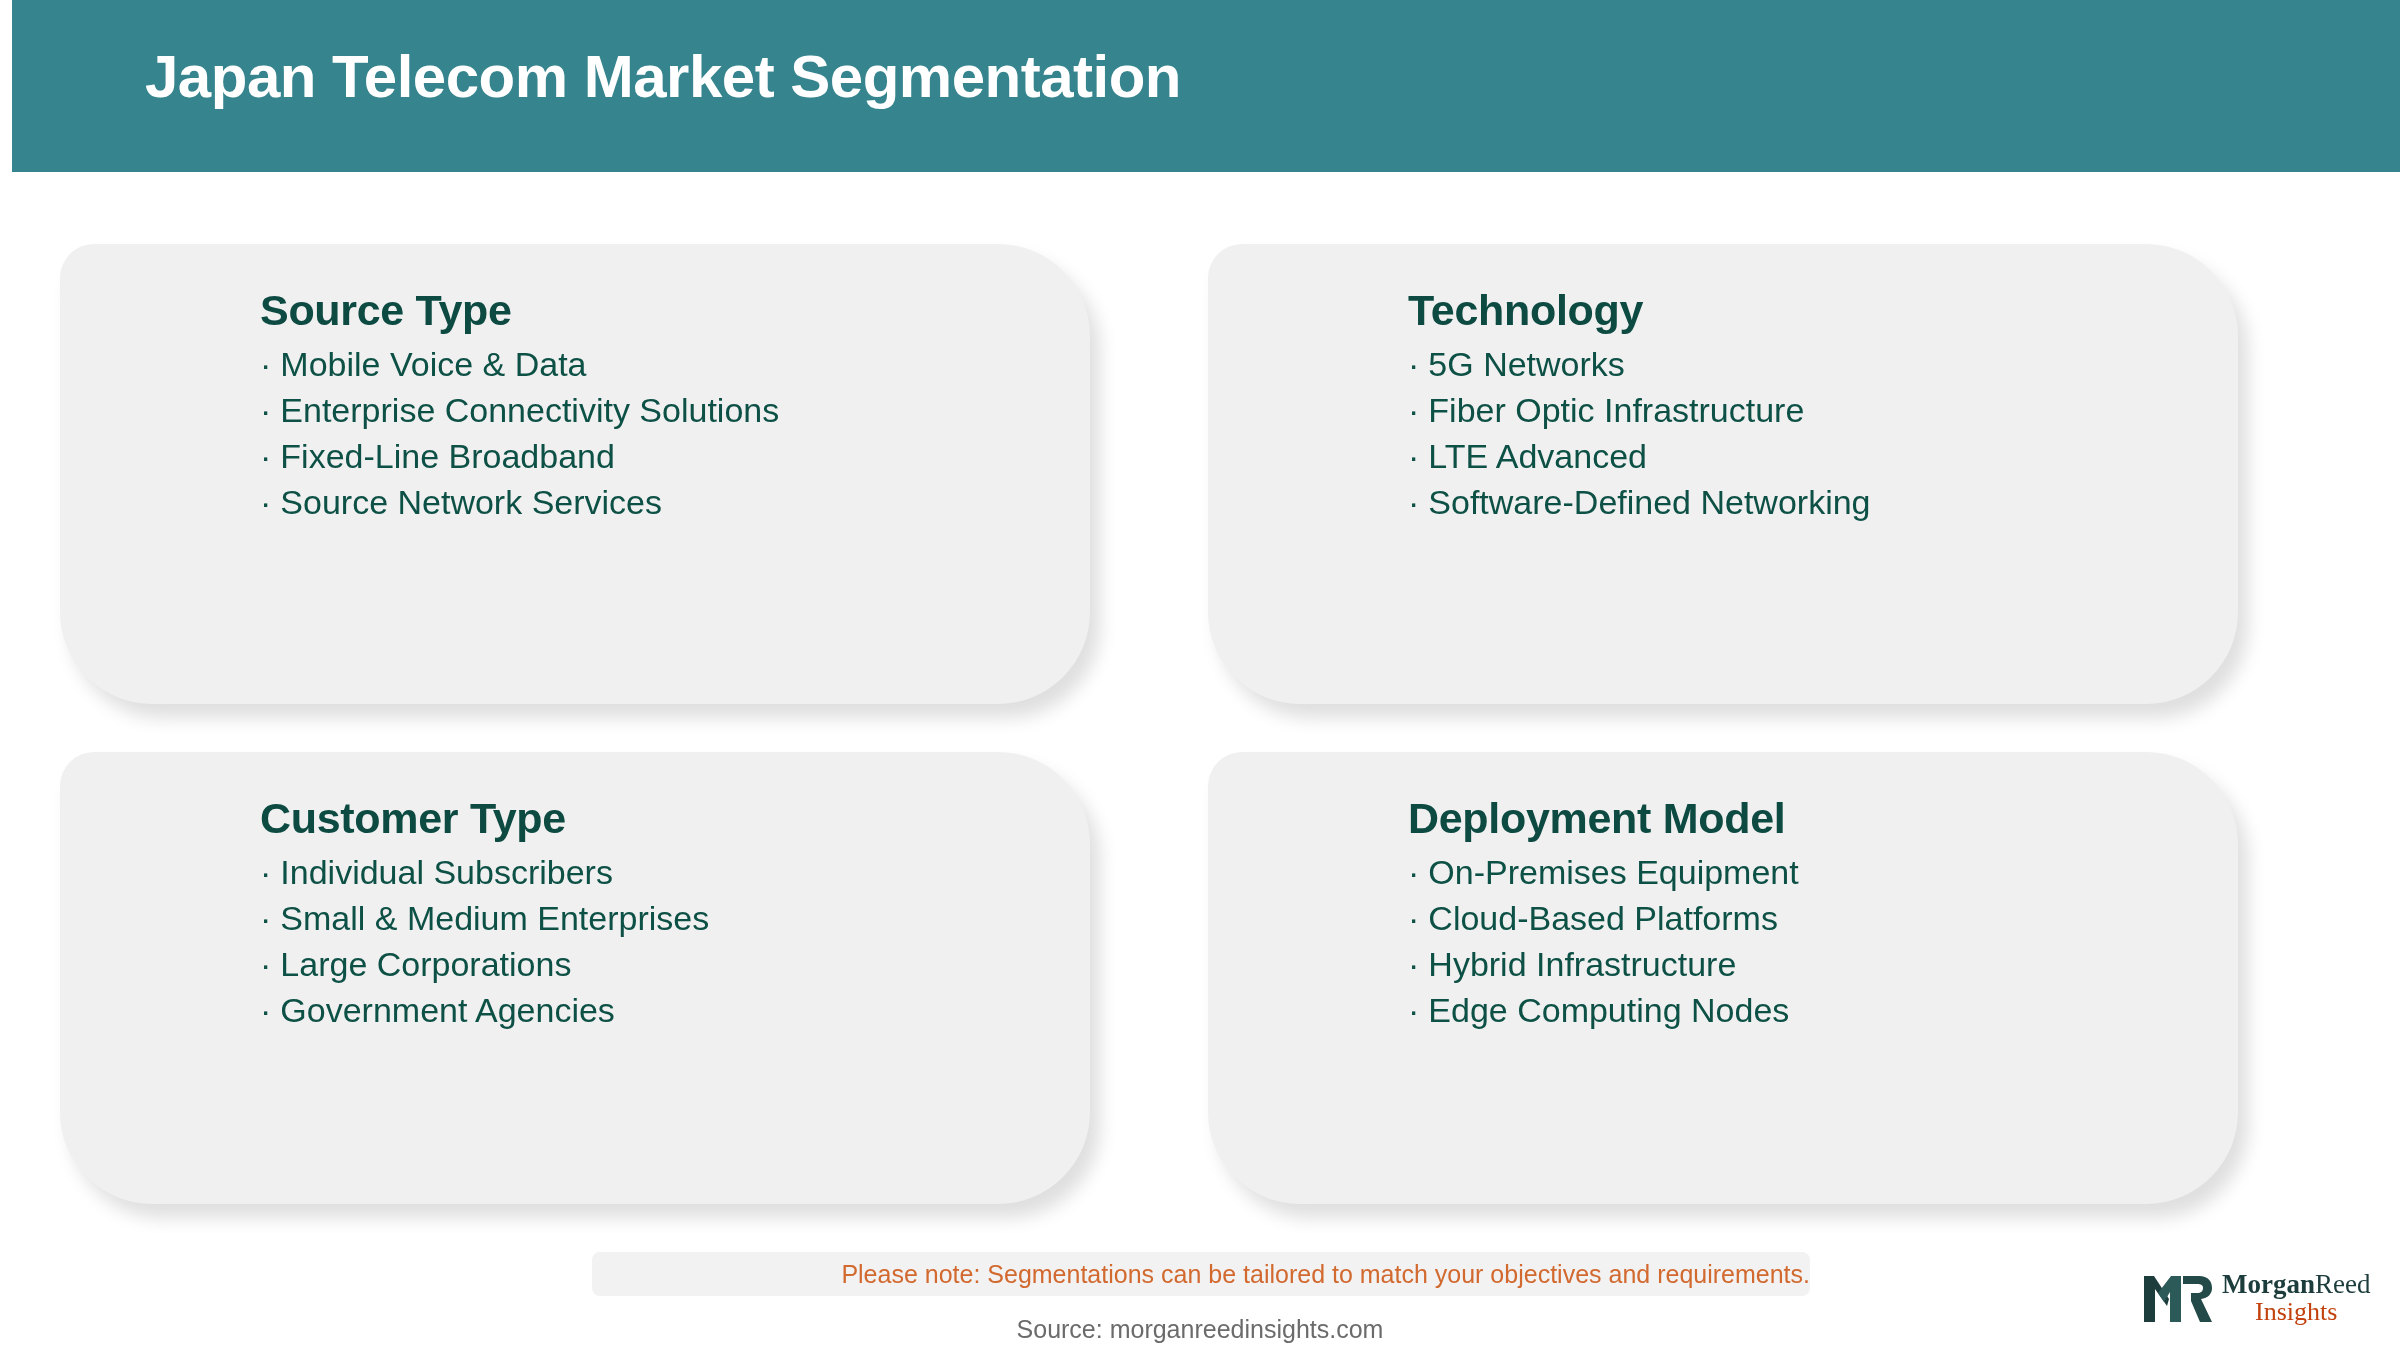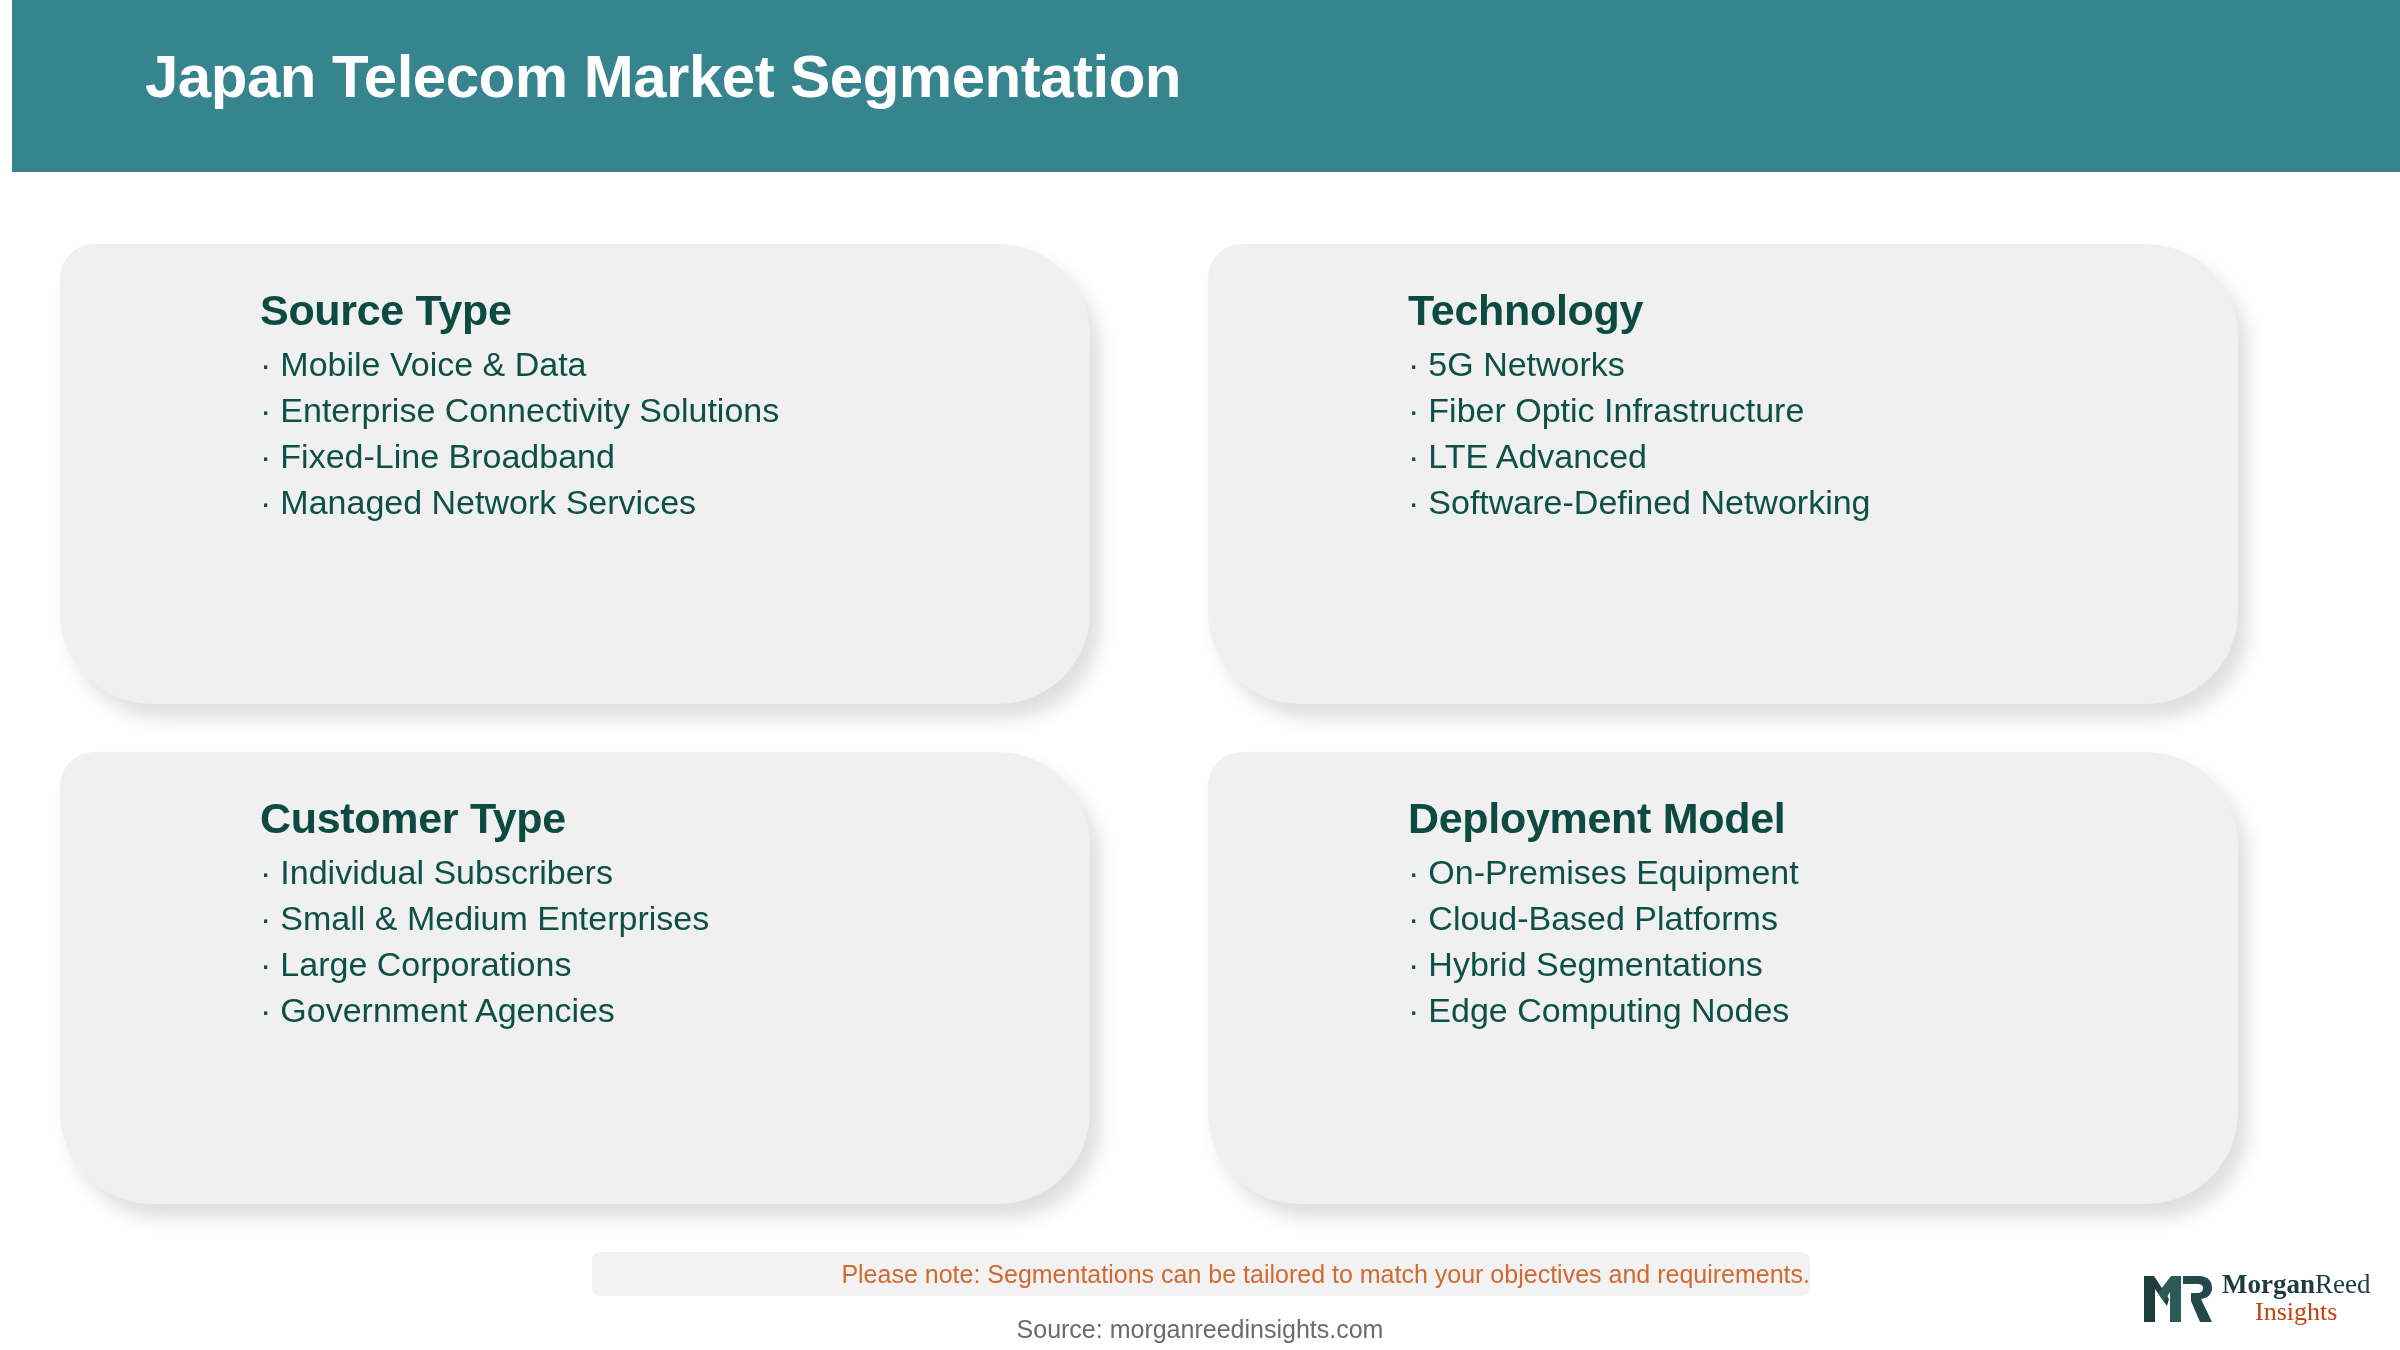--- a/index.html
+++ b/index.html
@@ -174,21 +174,21 @@
 
 <div id="card-grid">
 
   <div class="seg-card card-0">
     <div class="card-inner">
       <div class="card-heading">Source Type</div>
       <ul class="card-list">
         <li><span class="bullet-dot">·</span><span>Mobile Voice &amp; Data</span></li>
         <li><span class="bullet-dot">·</span><span>Enterprise Connectivity Solutions</span></li>
         <li><span class="bullet-dot">·</span><span>Fixed-Line Broadband</span></li>
-        <li><span class="bullet-dot">·</span><span>Managed Network Services</span></li>
+        <li><span class="bullet-dot">·</span><span>Source Network Services</span></li>
       </ul>
     </div>
   </div>
 
   <div class="seg-card card-1">
     <div class="card-inner">
       <div class="card-heading">Technology</div>
       <ul class="card-list">
         <li><span class="bullet-dot">·</span><span>5G Networks</span></li>
         <li><span class="bullet-dot">·</span><span>Fiber Optic Infrastructure</span></li>
@@ -209,21 +209,21 @@
       </ul>
     </div>
   </div>
 
   <div class="seg-card card-3">
     <div class="card-inner">
       <div class="card-heading">Deployment Model</div>
       <ul class="card-list">
         <li><span class="bullet-dot">·</span><span>On-Premises Equipment</span></li>
         <li><span class="bullet-dot">·</span><span>Cloud-Based Platforms</span></li>
-        <li><span class="bullet-dot">·</span><span>Hybrid Segmentations</span></li>
+        <li><span class="bullet-dot">·</span><span>Hybrid Infrastructure</span></li>
         <li><span class="bullet-dot">·</span><span>Edge Computing Nodes</span></li>
       </ul>
     </div>
   </div>
 
 </div>
 
 <div id="footer-area">
   <div id="note-box">
     <span id="note-text">Please note: Segmentations can be tailored to match your objectives and requirements.</span>

